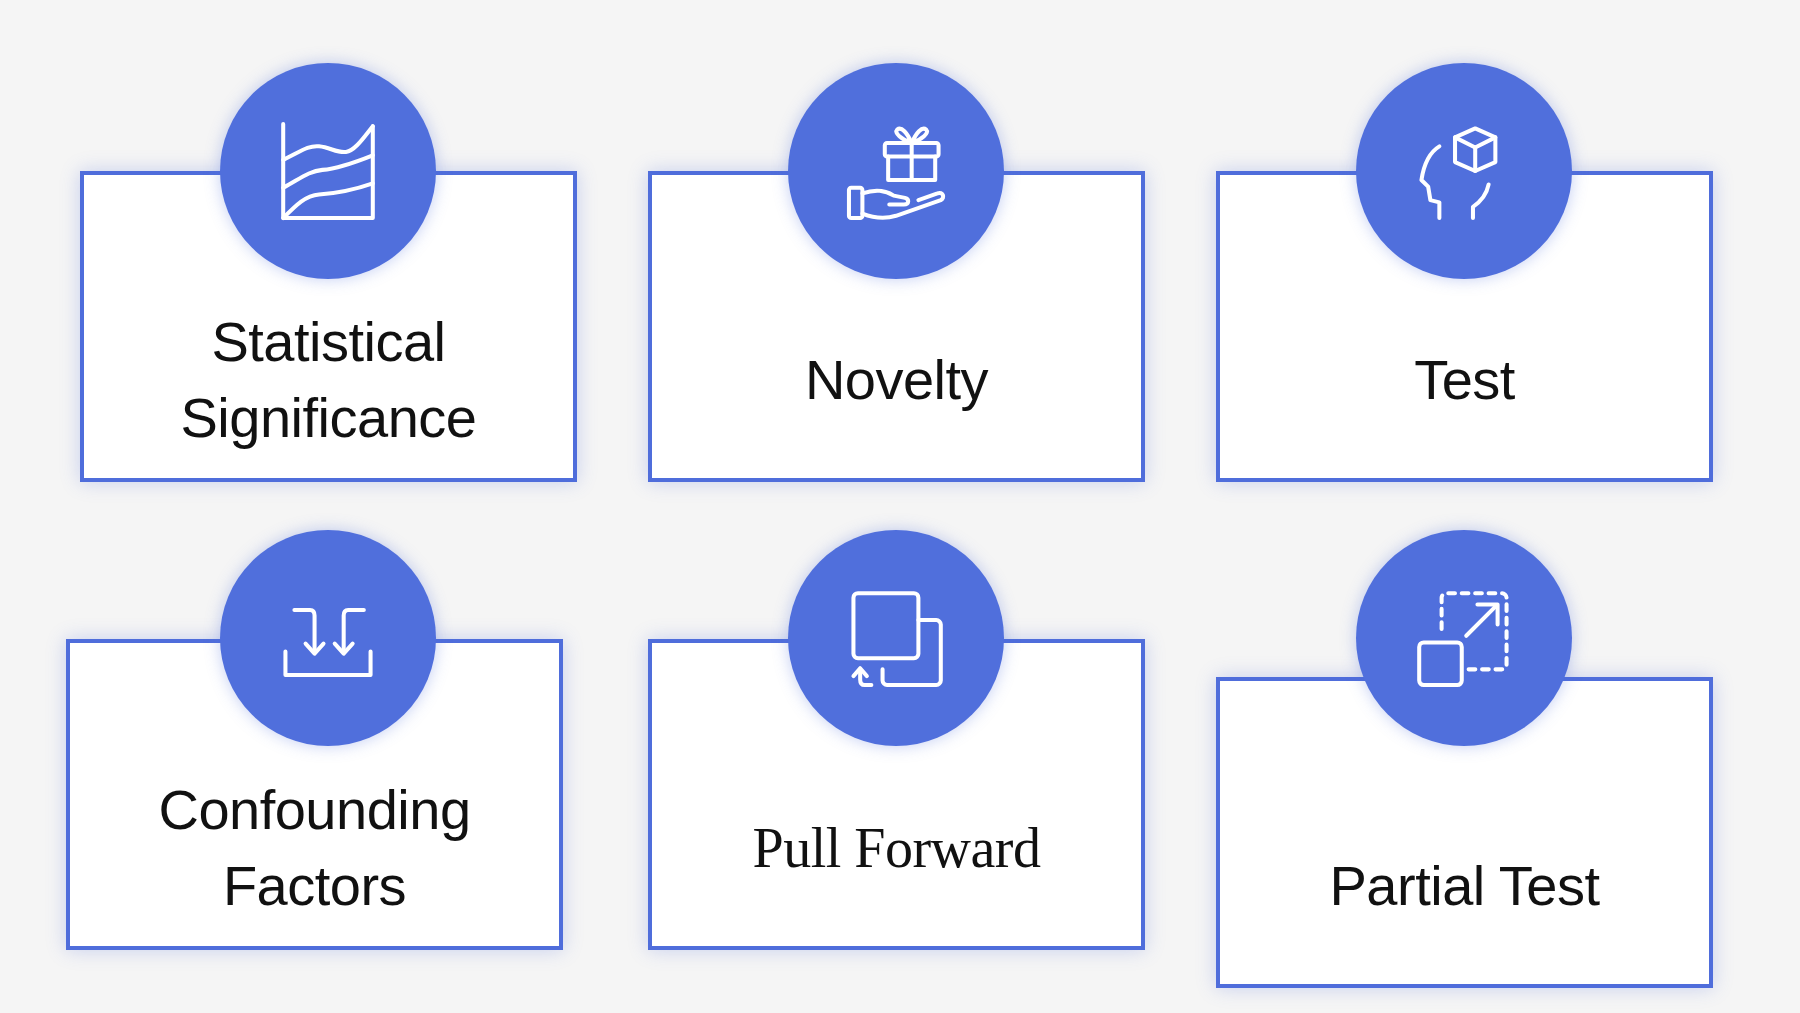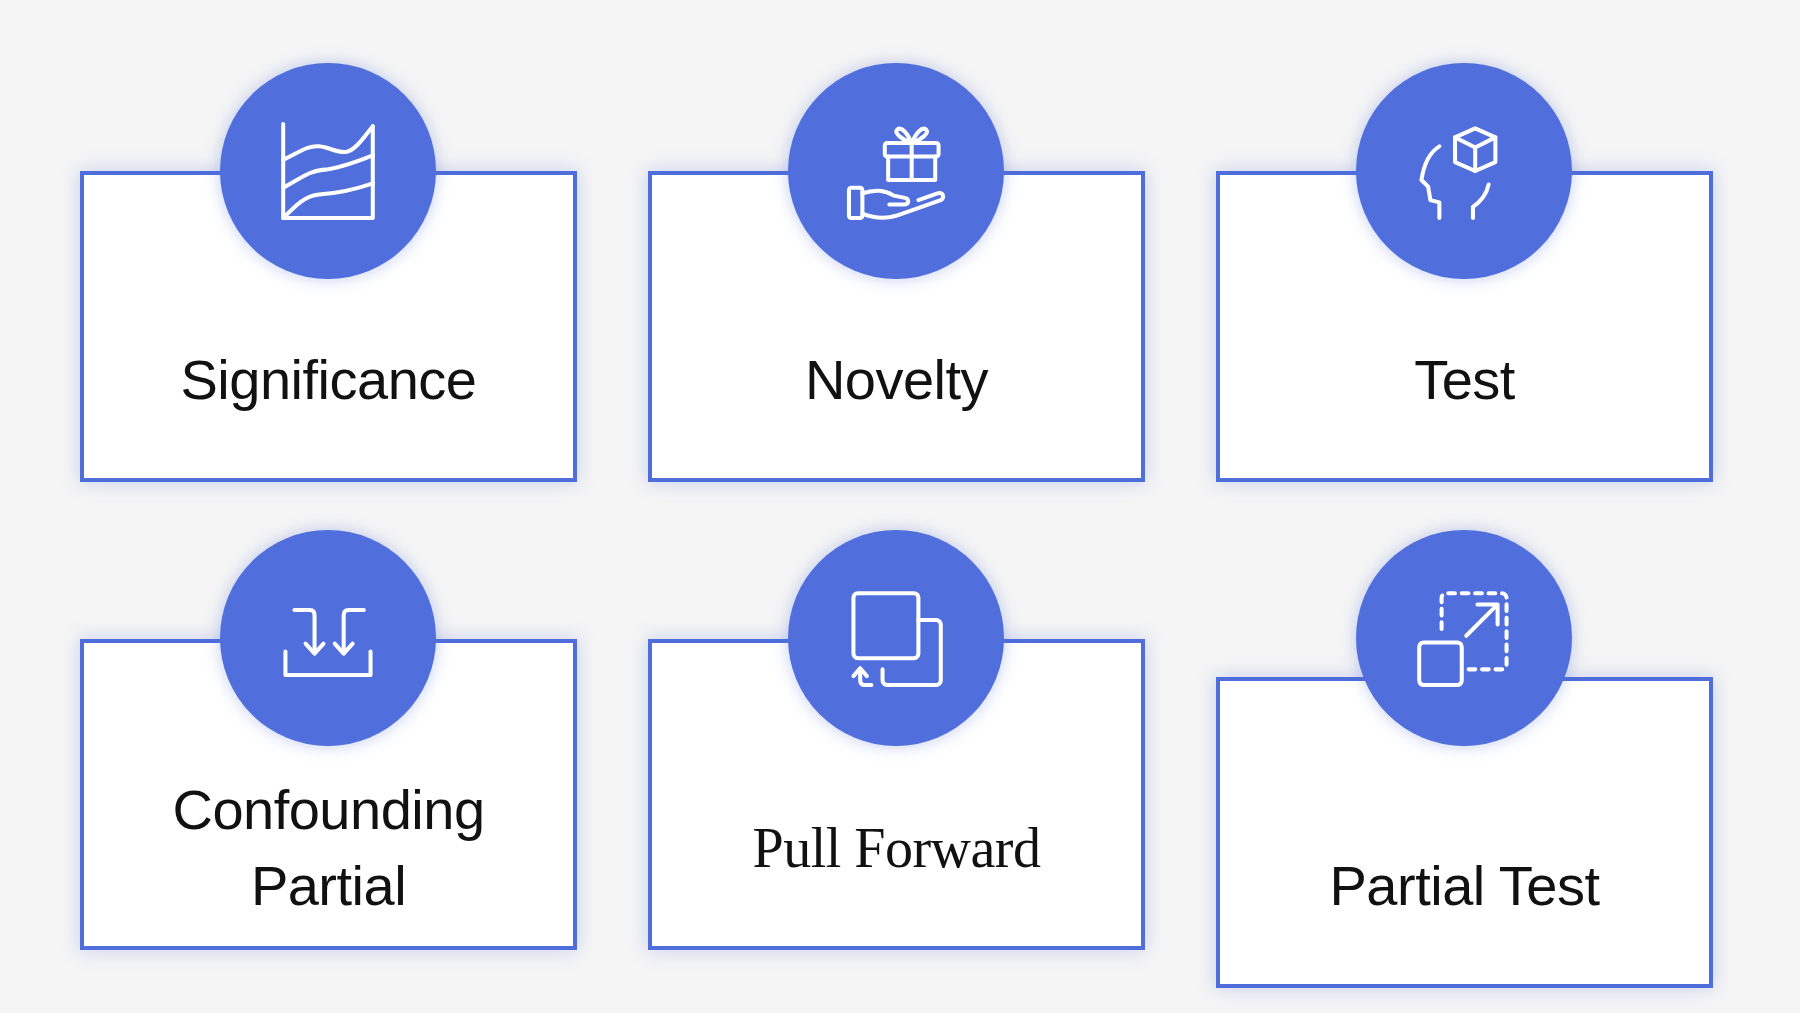--- a/index.html
+++ b/index.html
@@ -41,20 +41,21 @@
     letter-spacing: -0.5px;
     text-align: center;
   }
   .label span { display: block; white-space: nowrap; }
 </style>
 </head>
 <body>
 
 <div class="card" style="left:80px; top:171px;">
   <div class="label">
+    <span>Statistical</span>
     <span>Significance</span>
   </div>
 </div>
 <div class="circle" style="left:220px; top:63px;">
   <svg viewBox="0 0 100 100">
     <path d="M10 8 V92 H90 V10"></path>
     <path d="M10 40 C25 33 32 27 42 28 C52 29 58 34 66 33 C74 32 82 20 90 10"></path>
     <path d="M10 65 C25 57 33 50 45 49 C57 48 70 44 90 36"></path>
     <path d="M10 92 C22 80 30 72 42 71 C55 70 70 68 90 61"></path>
   </svg>
@@ -86,24 +87,24 @@
 <div class="circle" style="left:1356px; top:63px;">
   <svg viewBox="0 0 100 100">
     <path d="M28 28 C18 34 14 45 12 58 L18 64 L20 76 L28 78 V92"></path>
     <path d="M72 62 C70 72 64 78 58 82 V92"></path>
     <path d="M60 12 L78 20 V42 L60 50 L42 42 V20 Z"></path>
     <path d="M42 20 L60 29 L78 20"></path>
     <path d="M60 29 V50"></path>
   </svg>
 </div>
 
-<div class="card" style="left:80px; top:639px;">
+<div class="card" style="left:66px; top:639px;">
   <div class="label">
     <span>Confounding</span>
-    <span>Partial</span>
+    <span>Factors</span>
   </div>
 </div>
 <div class="circle" style="left:220px; top:530px;">
   <svg viewBox="0 0 100 100">
     <path d="M20 25 H34 C37 25 38 27 38 30 V62"></path>
     <path d="M30 55 L38 64 L46 55"></path>
     <path d="M82 25 H68 C65 25 64 27 64 30 V62"></path>
     <path d="M56 55 L64 64 L72 55"></path>
     <path d="M12 62 V83 H88 V62"></path>
   </svg>

